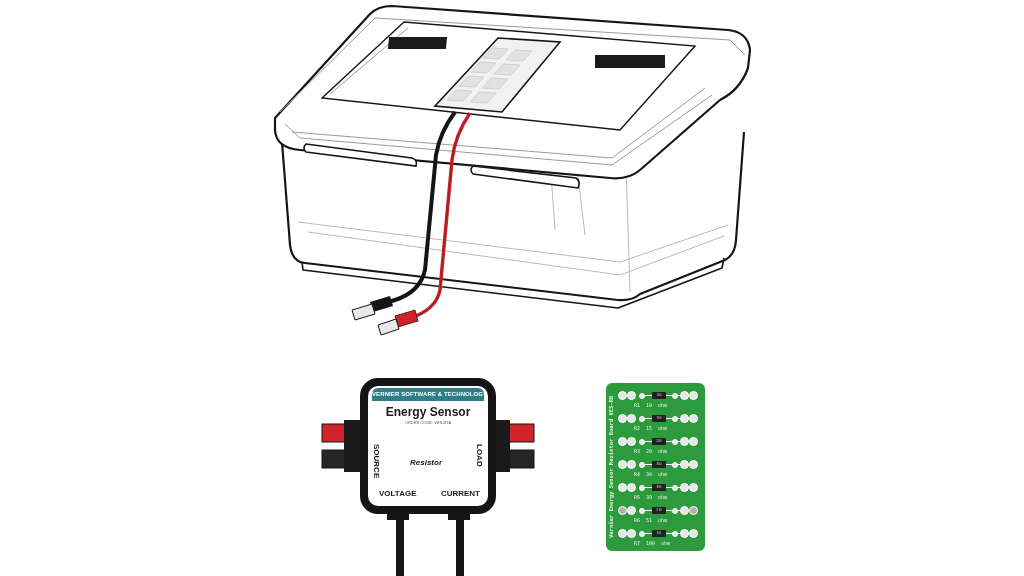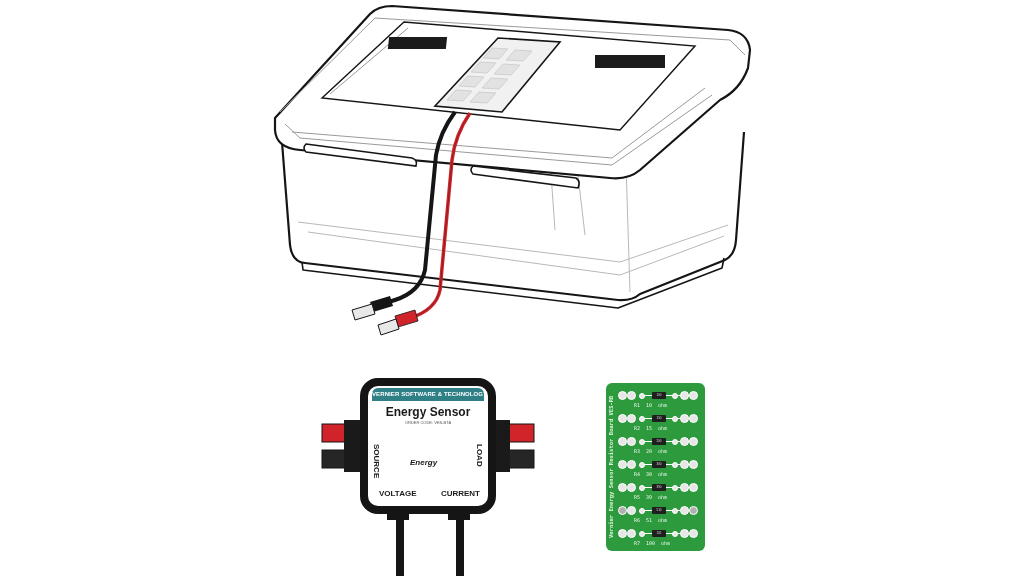--- a/index.html
+++ b/index.html
@@ -103,21 +103,21 @@
       <rect x="456" y="518" width="8" height="58"></rect>
   </g>
 </svg>
 
 <div class="sensor">
   <div class="banner">VERNIER SOFTWARE &amp; TECHNOLOGY</div>
   <div class="title">Energy Sensor</div>
   <div class="order">ORDER CODE: VES-BTA</div>
   <div class="source">SOURCE</div>
   <div class="load">LOAD</div>
-  <div class="logo">Energy</div>
+  <div class="logo">Resistor</div>
   <div class="voltage">VOLTAGE</div>
   <div class="current">CURRENT</div>
 </div>
 
 <div class="board">
   <div class="vtext">Vernier Energy Sensor Resistor Board VES-RB</div>
 
   <div class="row" style="top:8px">
     <span class="pad" style="left:4px"></span>
       <span class="pad" style="left:13px"></span>

